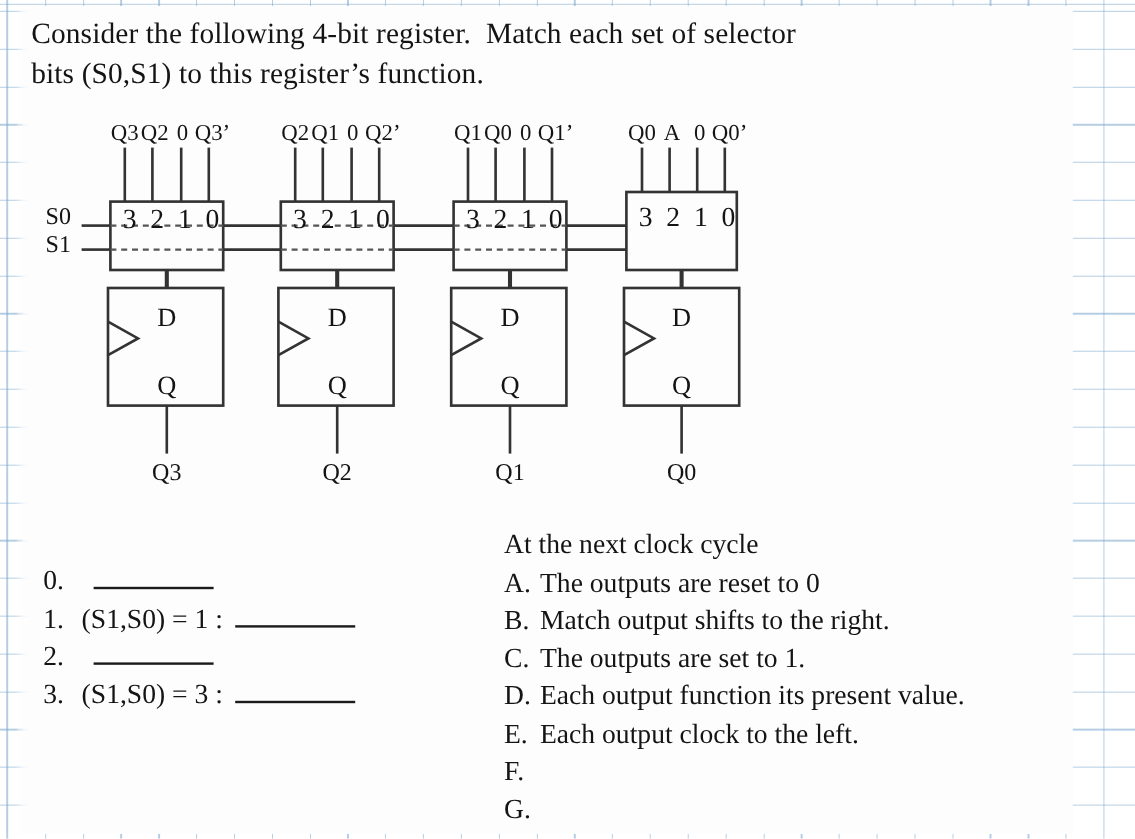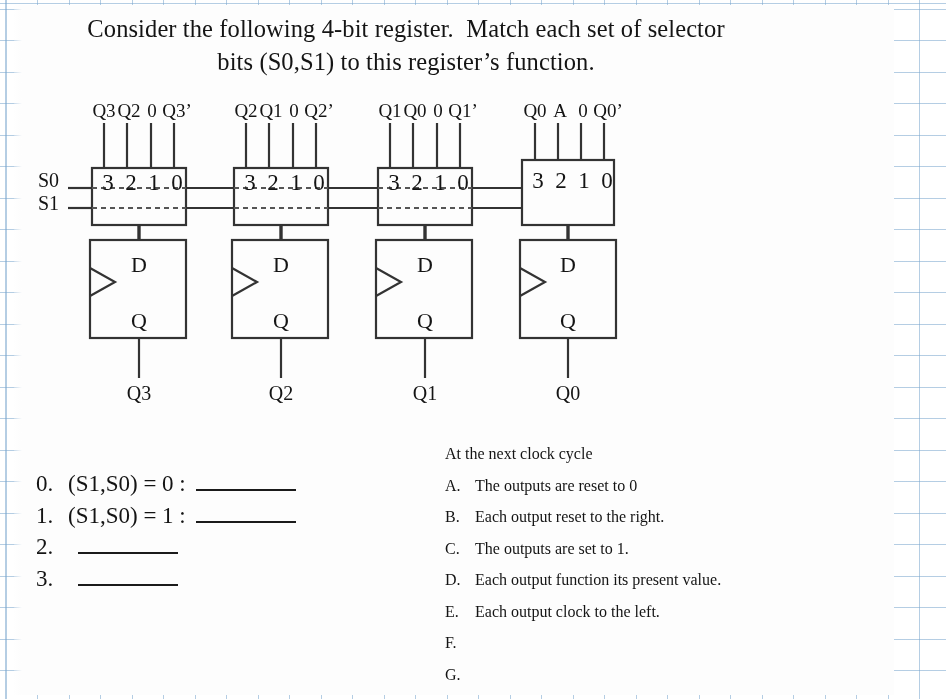--- a/index.html
+++ b/index.html
@@ -50,21 +50,20 @@
 
   
   #prompt {
     position: absolute;
     left: 26px;
     top: 12px;
     width: 760px;
     font-size: 24.5px;
     line-height: 33px;
     letter-spacing: 0.1px;
-    text-align: center;
   }
   #prompt .ln { display: block; white-space: pre; }
 
   
   #diagram {
     position: absolute;
     left: 0;
     top: 100px;
     width: 700px;
     height: 320px;
@@ -91,23 +90,23 @@
     display: inline-block;
     width: 100px;
     margin-left: 10px;
     border-bottom: 2.5px solid #1b1b1b;
     height: 17px;
   }
 
   
   #answers {
     position: absolute;
-    left: 445px;
+    left: 420px;
     top: 438px;
-    font-size: 16px;
+    font-size: 23px;
     line-height: 31.5px;
   }
   #answers-heading {
     height: 31.5px;
     white-space: pre;
   }
   .ans-row {
     display: flex;
     align-items: baseline;
     height: 31.5px;
@@ -255,48 +254,48 @@
         <text x="281" y="300" font-size="20" text-anchor="middle">Q2</text>
         <text x="425" y="300" font-size="20" text-anchor="middle">Q1</text>
         <text x="568" y="300" font-size="20" text-anchor="middle">Q0</text>
       </g>
     </svg>
   </div>
 
   <div id="selector-list">
     <div class="sel-row">
       <span class="sel-num">0.</span>
-      <span class="sel-text">(S1,S0) = 0 :</span>
       <span class="sel-blank"></span>
     </div>
     <div class="sel-row">
       <span class="sel-num">1.</span>
       <span class="sel-text">(S1,S0) = 1 :</span>
       <span class="sel-blank"></span>
     </div>
     <div class="sel-row">
       <span class="sel-num">2.</span>
       <span class="sel-blank"></span>
     </div>
     <div class="sel-row">
       <span class="sel-num">3.</span>
+      <span class="sel-text">(S1,S0) = 3 :</span>
       <span class="sel-blank"></span>
     </div>
   </div>
 
   <div id="answers">
     <div id="answers-heading">At the next clock cycle</div>
 
     <div class="ans-row">
       <span class="ans-letter">A.</span>
       <span class="ans-text">The outputs are reset to 0</span>
     </div>
     <div class="ans-row">
       <span class="ans-letter">B.</span>
-      <span class="ans-text">Each output reset to the right.</span>
+      <span class="ans-text">Match output shifts to the right.</span>
     </div>
     <div class="ans-row">
       <span class="ans-letter">C.</span>
       <span class="ans-text">The outputs are set to 1.</span>
     </div>
     <div class="ans-row">
       <span class="ans-letter">D.</span>
       <span class="ans-text">Each output function its present value.</span>
     </div>
     <div class="ans-row">

